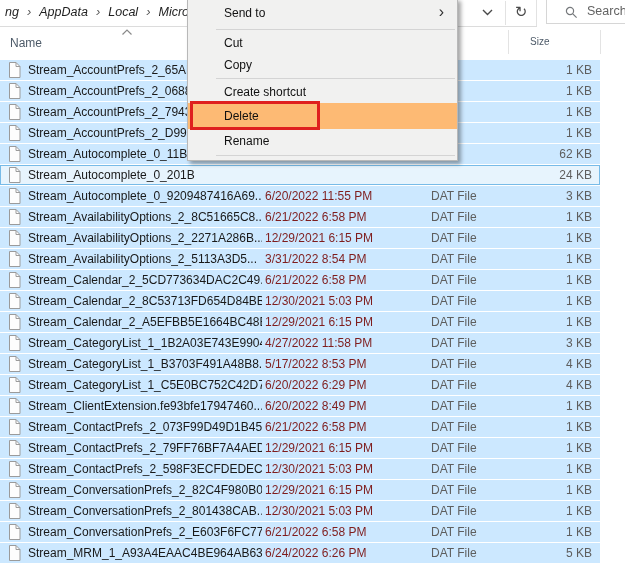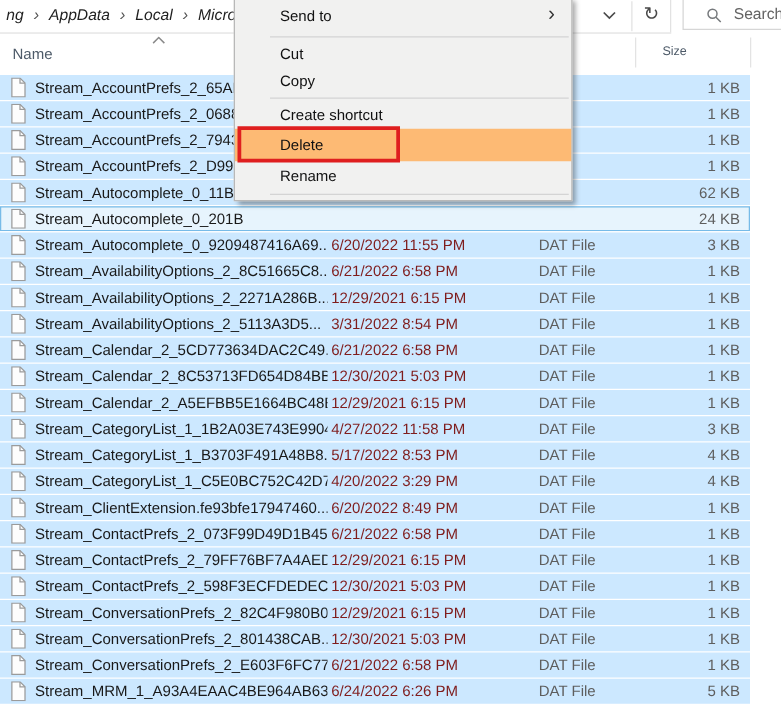--- a/index.html
+++ b/index.html
@@ -238,21 +238,21 @@
         <span class="fdate">5/17/2022 8:53 PM</span>
         <span class="ftype">DAT File</span>
         <span class="fsize">4 KB</span>
       </div>
       <div class="filerow">
         <svg class="ficon" width="13" height="16" viewBox="0 0 13 16">
           <path d="M1.5 0.5 H8 L12 4.5 V15.5 H1.5 Z" fill="#fdfdfd" stroke="#9b9b9b"></path>
           <path d="M8 0.5 V4.5 H12" fill="none" stroke="#9b9b9b"></path>
         </svg>
         <span class="fname">Stream_CategoryList_1_C5E0BC752C42D7...</span>
-        <span class="fdate">4/20/2022 3:29 PM</span>
+        <span class="fdate">6/20/2022 6:29 PM</span>
         <span class="ftype">DAT File</span>
         <span class="fsize">4 KB</span>
       </div>
       <div class="filerow">
         <svg class="ficon" width="13" height="16" viewBox="0 0 13 16">
           <path d="M1.5 0.5 H8 L12 4.5 V15.5 H1.5 Z" fill="#fdfdfd" stroke="#9b9b9b"></path>
           <path d="M8 0.5 V4.5 H12" fill="none" stroke="#9b9b9b"></path>
         </svg>
         <span class="fname">Stream_ClientExtension.fe93bfe17947460...</span>
         <span class="fdate">6/20/2022 8:49 PM</span>

